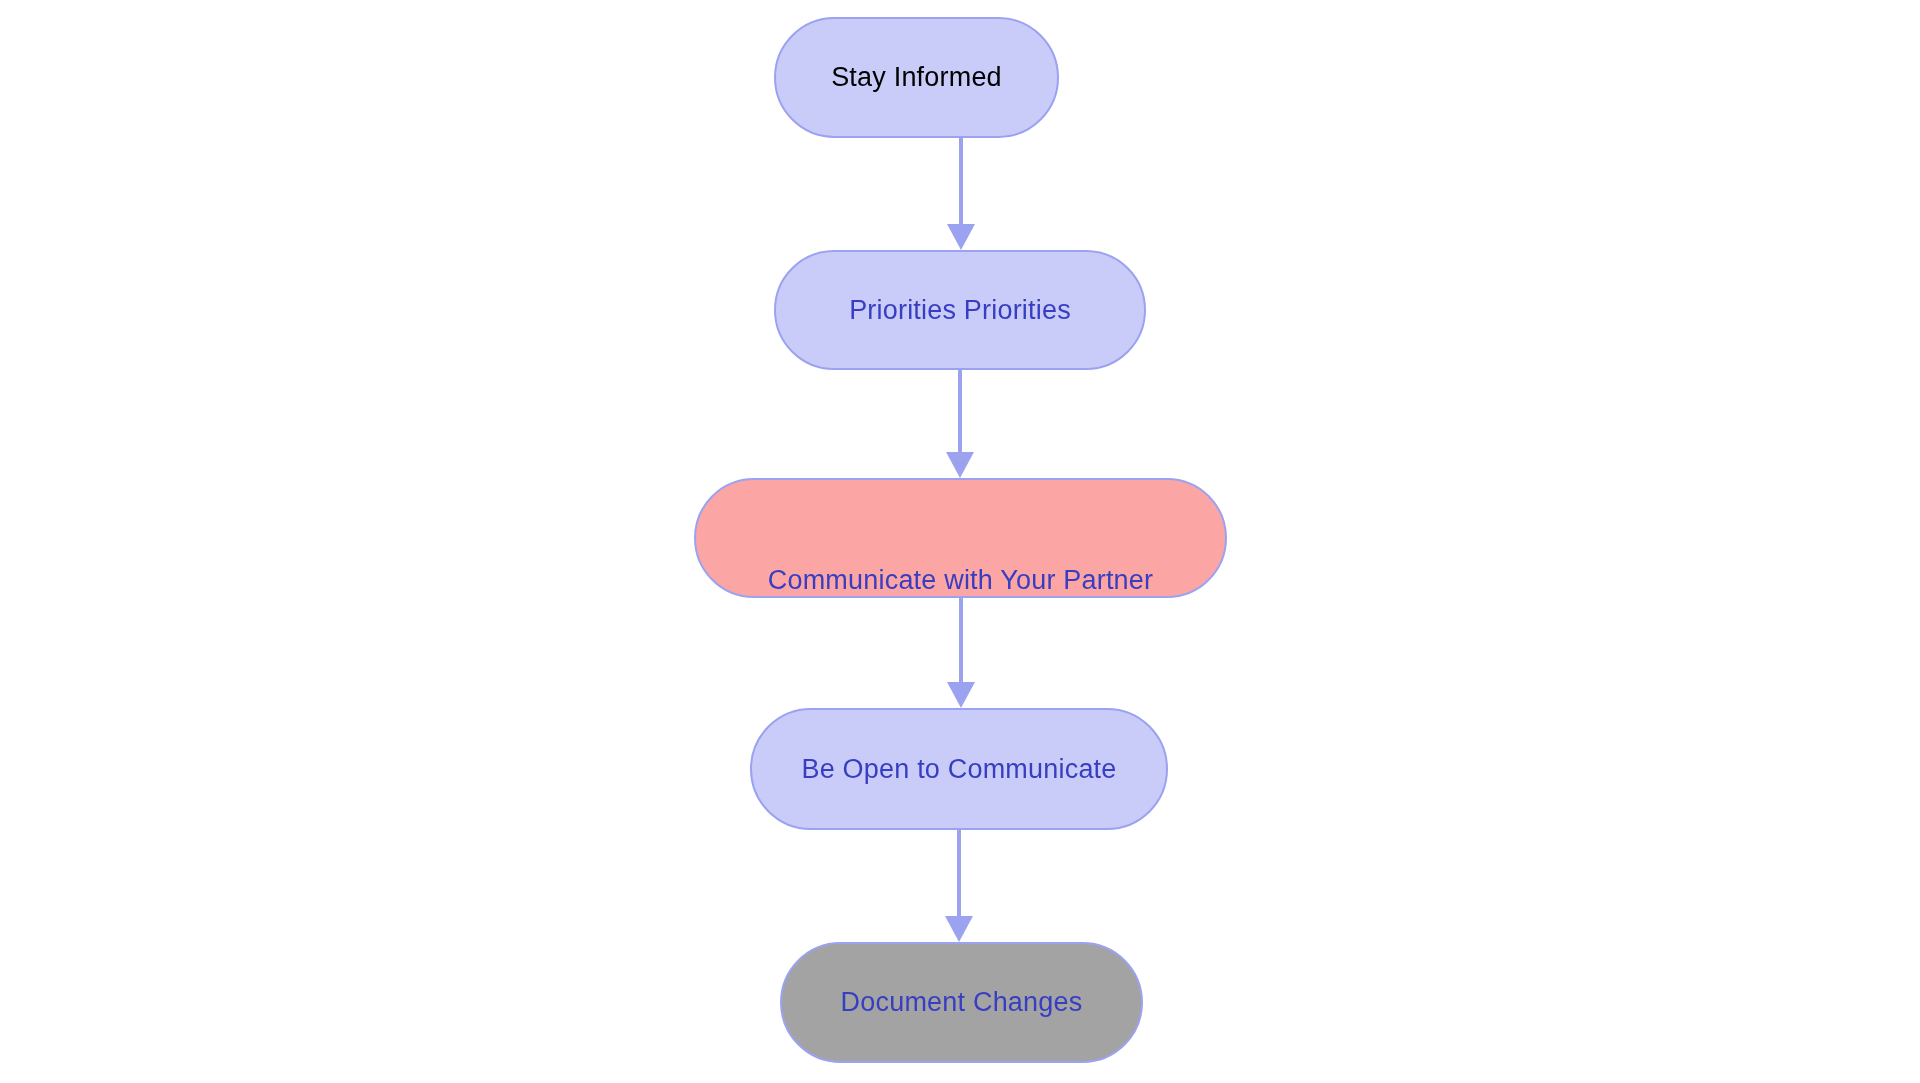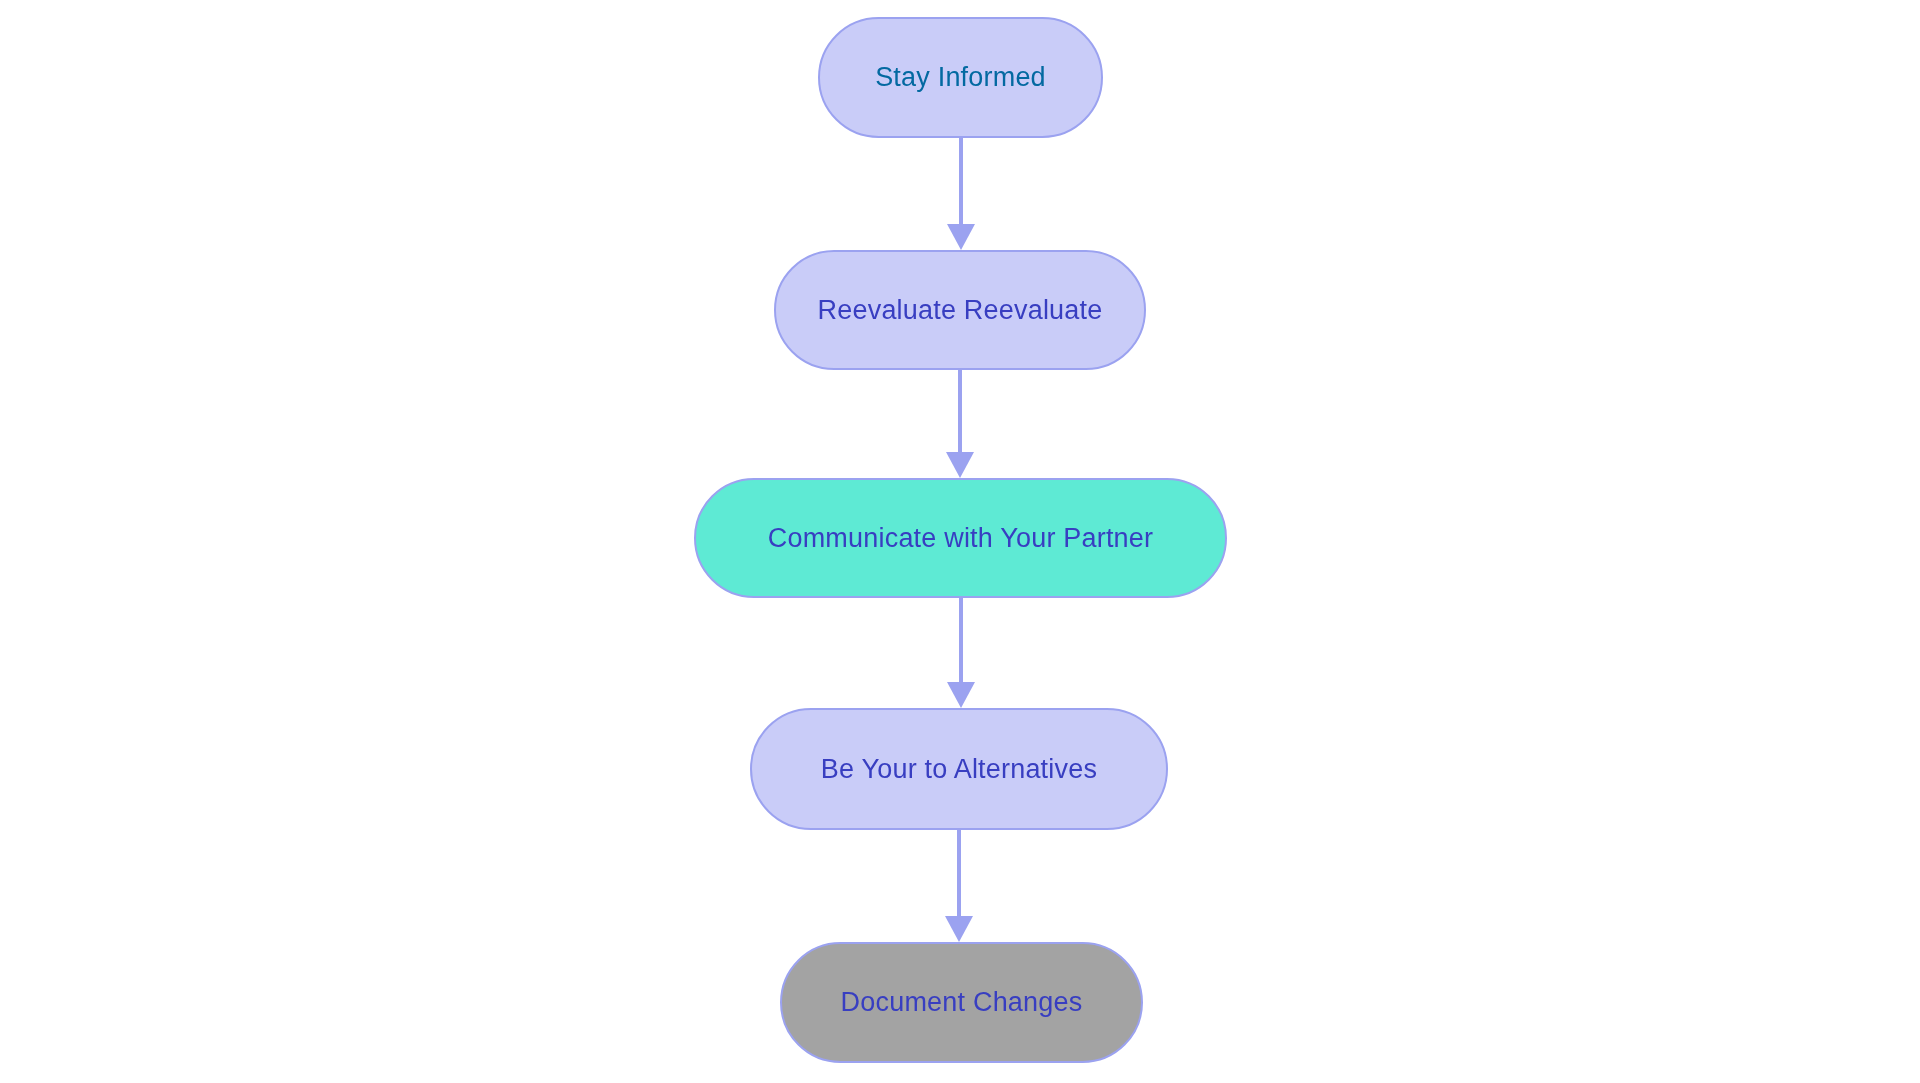--- a/index.html
+++ b/index.html
@@ -59,29 +59,29 @@
       <g>
         <line x1="961" y1="598" x2="961" y2="684" stroke="#9ba2f0" stroke-width="4"></line>
         <polygon points="947,682 975,682 961,708" fill="#9ba2f0"></polygon>
       </g>
       <g>
         <line x1="959" y1="830" x2="959" y2="918" stroke="#9ba2f0" stroke-width="4"></line>
         <polygon points="945,916 973,916 959,942" fill="#9ba2f0"></polygon>
       </g>
     </svg>
   <div id="nodes-layer">
-      <div class="flow-node" style="left: 818px; top: 17px; width: 285px; height: 121px; background: rgb(201, 204, 248); border-color: rgb(155, 162, 240); color: #0369a1;">
+      <div class="flow-node" style="left: 774px; top: 17px; width: 285px; height: 121px; background: rgb(201, 204, 248); border-color: rgb(155, 162, 240); color: #000000;">
         <span>Stay Informed</span>
       </div>
       <div class="flow-node" style="left: 774px; top: 250px; width: 372px; height: 120px; background: rgb(201, 204, 248); border-color: rgb(155, 162, 240); color: rgb(56, 62, 193);">
-        <span>Reevaluate Reevaluate</span>
+        <span>Priorities Priorities</span>
       </div>
-      <div class="flow-node" style="left: 694px; top: 478px; width: 533px; height: 120px; background: #5eead4; border-color: rgb(155, 162, 240); color: rgb(56, 62, 193);">
+      <div class="flow-node" style="left: 694px; top: 478px; width: 533px; height: 120px; background: #fca5a5; border-color: rgb(155, 162, 240); color: rgb(56, 62, 193); align-items: flex-end;">
         <span>Communicate with Your Partner</span>
       </div>
       <div class="flow-node" style="left: 750px; top: 708px; width: 418px; height: 122px; background: rgb(201, 204, 248); border-color: rgb(155, 162, 240); color: rgb(56, 62, 193);">
-        <span>Be Your to Alternatives</span>
+        <span>Be Open to Communicate</span>
       </div>
       <div class="flow-node" style="left: 780px; top: 942px; width: 363px; height: 121px; background: #a3a3a3; border-color: rgb(155, 162, 240); color: rgb(56, 62, 193);">
         <span>Document Changes</span>
       </div>
     </div>
 </div>
 
 </body></html>

